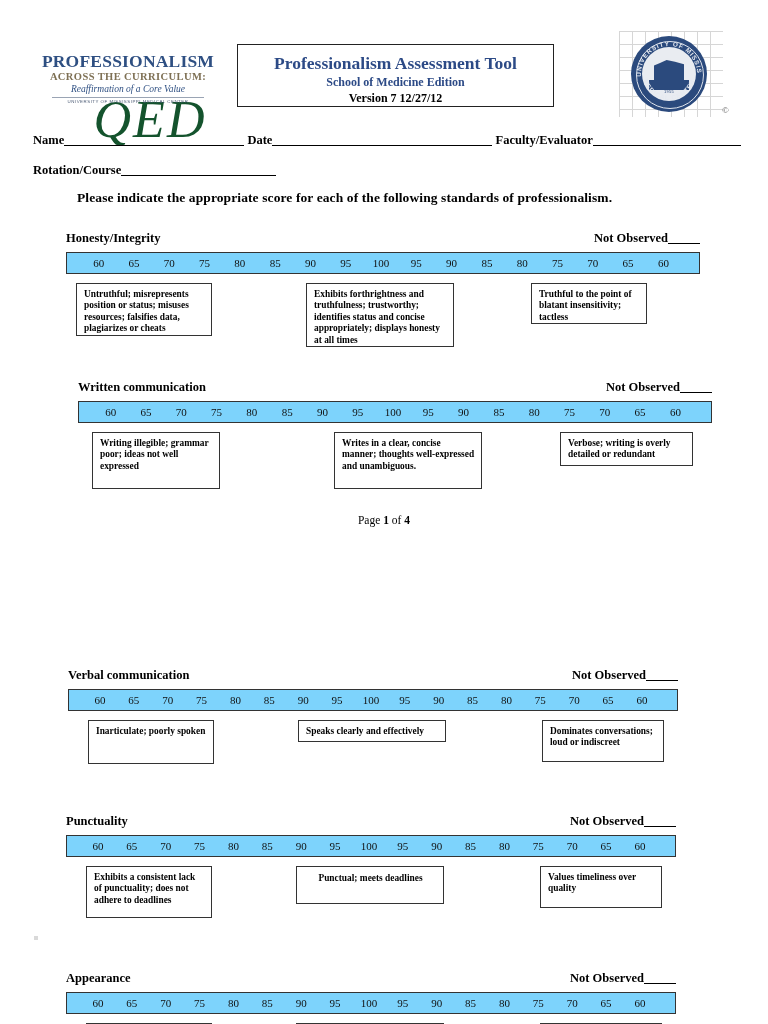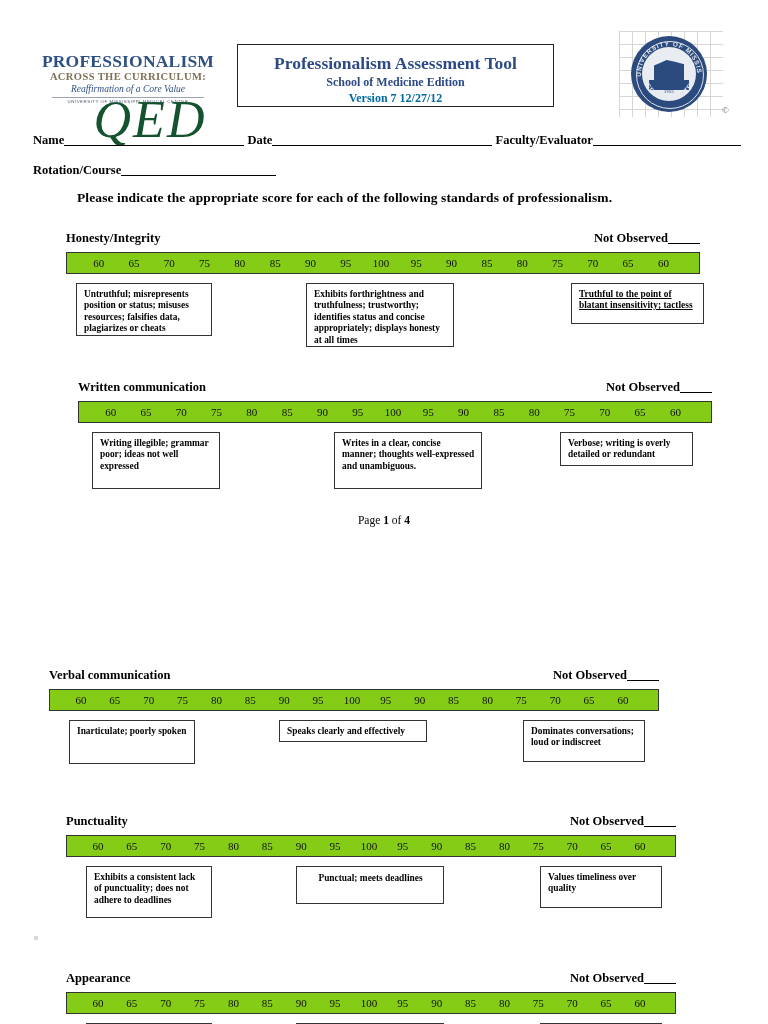--- a/index.html
+++ b/index.html
@@ -35,21 +35,21 @@
   .title-box{
     position:absolute;left:237px;top:44px;width:317px;height:63px;
     border:1.2px solid #222;background:#fff;text-align:center;box-sizing:border-box;
     padding-top:7px;
   }
   .title-1{font-family:"Liberation Serif",serif;font-weight:bold;font-size:17.5px;
     color:#2c4a86;line-height:22px;}
   .title-2{font-family:"Liberation Serif",serif;font-weight:bold;font-size:12px;
     color:#2c4a86;line-height:16px;}
   .title-3{font-family:"Liberation Serif",serif;font-weight:bold;font-size:12px;
-    color:#0369a1;line-height:16px;}
+    color:#000000;line-height:16px;}
 
   .seal-wrap{position:absolute;left:619px;top:31px;width:104px;height:86px;
     background:#ffffff;overflow:hidden;}
   .seal-grid{position:absolute;inset:0;
     background-image:
       repeating-linear-gradient(to right, #d6d6d6 0 1px, transparent 1px 13px),
       repeating-linear-gradient(to bottom, #d6d6d6 0 1px, transparent 1px 13px);
   }
   .seal{position:absolute;left:12px;top:5px;width:76px;height:76px;border-radius:50%;
     background:#2b4a7d;}
@@ -80,21 +80,21 @@
 
   
   .section{position:absolute;}
   .sec-head{position:relative;height:18px;}
   .sec-title{position:absolute;left:0;top:0;font-family:"Liberation Serif",serif;
     font-weight:bold;font-size:12.5px;}
   .sec-notobs{position:absolute;right:0;top:0;font-family:"Liberation Serif",serif;
     font-weight:bold;font-size:12.5px;white-space:nowrap;}
 
   .scale{position:relative;margin-top:3px;height:22px;border:1.3px solid #333;
-    background:#84cc16;box-sizing:border-box;display:flex;align-items:center;}
+    background:#7dd3fc;box-sizing:border-box;display:flex;align-items:center;}
   .scale-cell{flex:1 1 0;text-align:center;font-family:"Liberation Serif",serif;
     font-size:11px;color:#111;}
   .scale-pad-l{width:14px;flex:0 0 14px;}
   .scale-pad-r{width:18px;flex:0 0 18px;}
 
   .descrow{position:relative;margin-top:9px;height:0;}
   .dbox{position:absolute;border:1.2px solid #333;background:#fff;box-sizing:border-box;
     padding:5px 6px 4px 7px;font-family:"Liberation Serif",serif;font-size:9.4px;
     font-weight:bold;line-height:11.4px;}
   .dbox.center{display:flex;align-items:flex-start;justify-content:center;
@@ -184,21 +184,21 @@
       <div class="scale-cell">80</div>
       <div class="scale-cell">75</div>
       <div class="scale-cell">70</div>
       <div class="scale-cell">65</div>
       <div class="scale-cell">60</div>
       <div class="scale-pad-r"></div>
     </div>
     <div class="descrow">
       <div class="dbox" style="left:10px;width:136px;height:53px;">Untruthful; misrepresents position or status; misuses resources; falsifies data, plagiarizes or cheats</div>
       <div class="dbox" style="left:240px;width:148px;height:64px;">Exhibits forthrightness and truthfulness; trustworthy; identifies status and concise appropriately; displays honesty at all times</div>
-      <div class="dbox" style="left:505px;width:133px;height:41px;text-decoration:underline;">Truthful to the point of blatant insensitivity; tactless</div>
+      <div class="dbox" style="left:465px;width:116px;height:41px;">Truthful to the point of blatant insensitivity; tactless</div>
     </div>
   </div>
 
   <div class="section" style="left:66px;top:380px;width:634px;margin-left:12px;">
     <div class="sec-head">
       <div class="sec-title">Written communication</div>
       <div class="sec-notobs"><span>Not Observed</span><span class="uline" style="width:32px"></span></div>
     </div>
     <div class="scale">
       <div class="scale-pad-l"></div>
@@ -225,21 +225,21 @@
       <div class="dbox" style="left:14px;width:128px;height:57px;">Writing illegible; grammar poor; ideas not well expressed</div>
       <div class="dbox" style="left:256px;width:148px;height:57px;">Writes in a clear, concise manner; thoughts well-expressed and unambiguous.</div>
       <div class="dbox" style="left:482px;width:133px;height:34px;">Verbose; writing is overly detailed or redundant</div>
     </div>
   </div>
 
   <div class="page-footer">
     <span>Page </span><b>1</b><span> of </span><b>4</b>
   </div>
 
-  <div class="section" style="left:49px;top:668px;width:610px;">
+  <div class="section" style="left:68px;top:668px;width:610px;">
     <div class="sec-head">
       <div class="sec-title">Verbal communication</div>
       <div class="sec-notobs"><span>Not Observed</span><span class="uline" style="width:32px"></span></div>
     </div>
     <div class="scale">
       <div class="scale-pad-l"></div>
       <div class="scale-cell">60</div>
       <div class="scale-cell">65</div>
       <div class="scale-cell">70</div>
       <div class="scale-cell">75</div>

